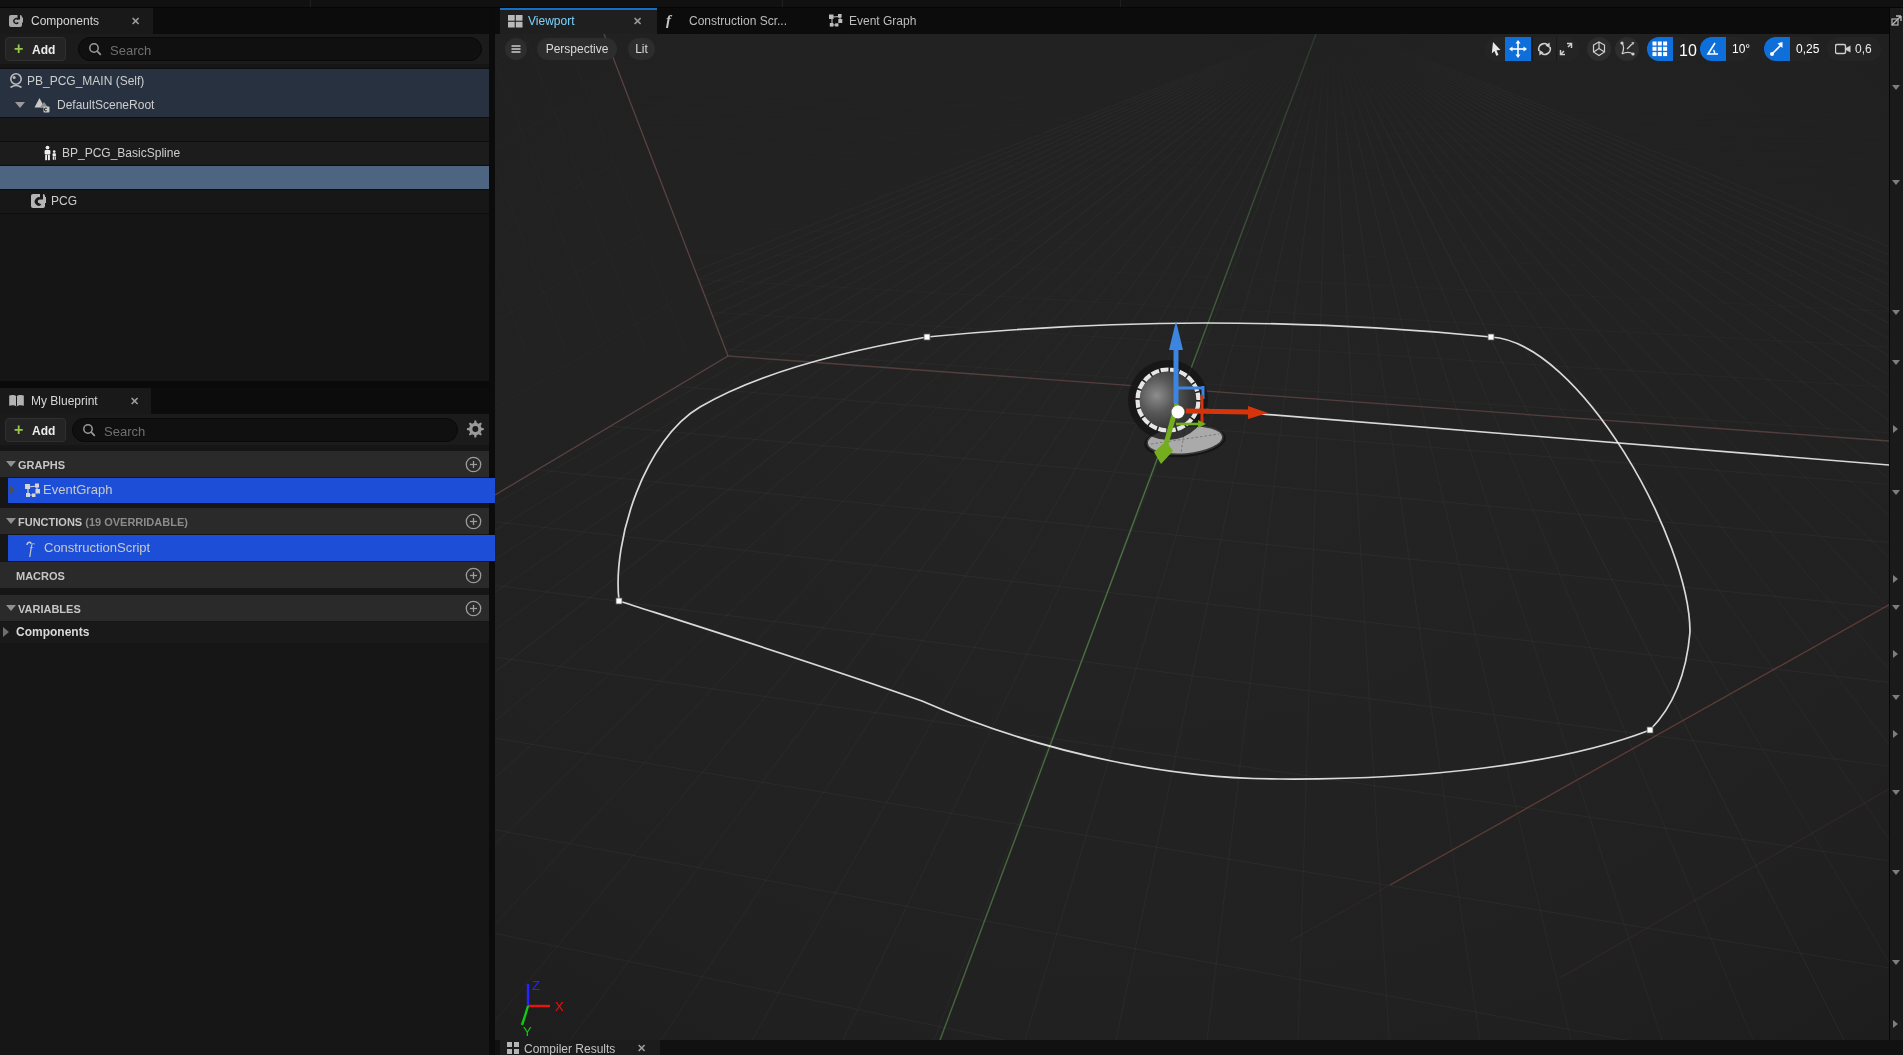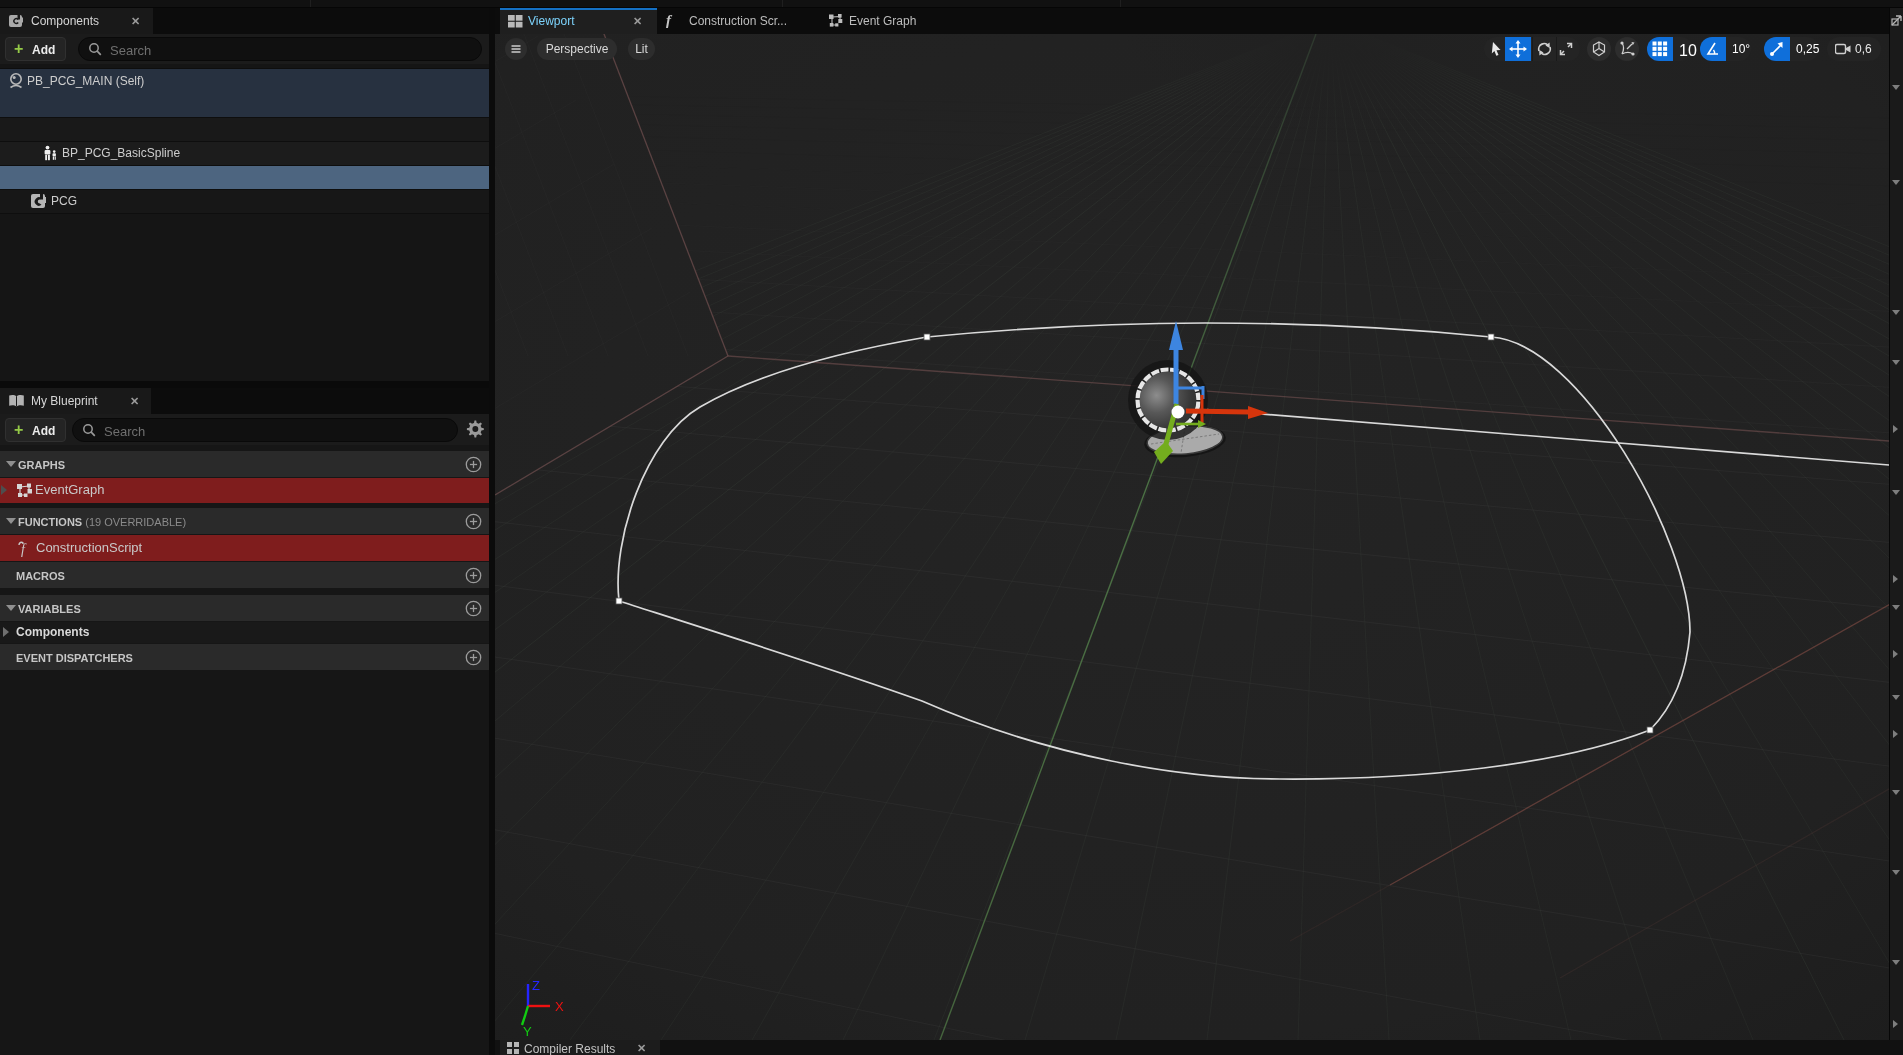--- a/index.html
+++ b/index.html
@@ -9,21 +9,21 @@
 .addbtn{position:absolute;left:5px;top:3px;width:61px;height:24px;background:#242424;border:1px solid #303030;border-radius:4px;color:#ececec;font-size:12px;font-weight:bold}
 .addbtn .plus{position:absolute;left:8px;top:2px;color:#94c947;font-size:16px;font-weight:bold}
 .addbtn .t{position:absolute;left:26px;top:5px}
 .searchbox{position:absolute;top:3px;height:24px;background:#101010;border:1px solid #090909;border-radius:12px}
 .mag{position:absolute;left:9px;top:4px}
 .ph{position:absolute;left:31px;top:5px;color:#6f6f6f;font-size:13px}
 .trow{position:absolute;left:0;width:527px;color:#cdcdcd;font-size:12px}
 .sechead{position:absolute;left:0;width:489px;height:26px;background:#2a2a2a;color:#c6c6c6;font-size:11px;font-weight:bold}
 .shtri{position:absolute;left:6px;top:10px;width:0;height:0;border-left:5px solid transparent;border-right:5px solid transparent;border-top:6px solid #909090}
 .shplus{position:absolute;right:7px;top:5px}
-.itemrow{position:absolute;left:0;width:489px;height:25px;background:#7f1d1d;color:#c9c9c9;font-size:12px}
+.itemrow{position:absolute;left:8px;width:489px;height:25px;background:#1d4ed8;color:#c9c9c9;font-size:12px}
 .pill{position:absolute;background:#2d2d2d;border-radius:12px;color:#d9d9d9;font-size:12px;text-align:center}
 </style></head><body>
 <div id="page">
 
 <div class="abs" style="left:0;top:0;width:1903px;height:8px;background:#111111"></div>
 <div class="abs" style="left:310px;top:0;width:1px;height:8px;background:#1f1f1f"></div>
 <div class="abs" style="left:782px;top:0;width:1px;height:8px;background:#1f1f1f"></div>
 <div class="abs" style="left:1120px;top:0;width:1px;height:8px;background:#1f1f1f"></div>
 <div class="abs" style="left:0;top:7px;width:1903px;height:1px;background:#060606"></div>
 <div class="abs" style="left:0;top:8px;width:489px;height:1047px;background:#141414"></div>
@@ -65,20 +65,30 @@
 <div class="abs" style="left:0;top:166px;width:489px;height:23px;background:#4d6580"></div>
 <div class="abs" style="left:0;top:190px;width:489px;height:23px;background:#171717"></div>
 <div class="trow" style="top:69px;height:24px">
 <span class="abs" style="left:7px;top:3px"><svg width="18" height="18" viewBox="0 0 18 18">
           <circle cx="9" cy="7" r="5.2" fill="none" stroke="#b9b9b9" stroke-width="1.6"></circle>
           <circle cx="7.2" cy="5.4" r="1.5" fill="#b9b9b9"></circle>
           <path d="M3.5 15.5 Q9 11.5 14.5 15.5" fill="none" stroke="#b9b9b9" stroke-width="1.6"></path>
         </svg></span>
 <span class="abs" style="left:27px;top:5px">PB_PCG_MAIN (Self)</span>
     </div>
+<div class="trow" style="top:93px;height:24px">
+<span class="abs" style="left:15px;top:9px;width:0;height:0;border-left:5px solid transparent;border-right:5px solid transparent;border-top:6px solid #9a9a9a"></span>
+<span class="abs" style="left:33px;top:4px"><svg width="18" height="16" viewBox="0 0 18 16">
+          <path d="M6.5 1 L11.5 10.5 L1.5 10.5 Z" fill="#c9c9c9"></path>
+          <path d="M11 5 L15 10.5 L7 10.5 Z" fill="#8f8f8f"></path>
+          <rect x="10.5" y="9.5" width="6" height="6" rx="1" fill="#c9c9c9"></rect>
+          <path d="M14.2 11.2 A1.9 1.9 0 1 0 14.2 13.8 L13.3 13.2 A0.9 0.9 0 1 1 13.3 11.8 Z" fill="#191919"></path>
+        </svg></span>
+<span class="abs" style="left:57px;top:5px">DefaultSceneRoot</span>
+    </div>
 <div class="trow" style="top:142px;height:23px">
       <span class="abs" style="left:42px;top:3px"><svg width="17" height="17" viewBox="0 0 17 17">
           <g fill="#efefef">
             <circle cx="5.5" cy="2.6" r="1.9"></circle>
             <rect x="2.6" y="5" width="5.8" height="4.6" rx="1"></rect>
             <rect x="3.2" y="9.8" width="1.9" height="5.4"></rect>
             <rect x="6" y="9.8" width="1.9" height="5.4"></rect>
             <circle cx="12.2" cy="6.6" r="1.3"></circle>
             <rect x="10.5" y="8.2" width="3.4" height="3" rx="0.8"></rect>
             <rect x="10.8" y="11.4" width="1.2" height="3.4"></rect>
@@ -145,21 +155,21 @@
             <rect x="11" y="1.5" width="4" height="4"></rect>
             <rect x="11.5" y="7" width="4.5" height="4.5"></rect>
             <rect x="2" y="11" width="4" height="4"></rect>
             <rect x="8" y="11.5" width="3.5" height="3.5"></rect>
           </g>
         </svg></span>
 <span class="abs" style="left:35px;top:4px;font-size:13px">EventGraph</span>
     </div>
 <div class="sechead" style="top:508px">
       <span class="shtri"></span>
-      <span class="abs" style="left:18px;top:8px;letter-spacing:0px">FUNCTIONS<span style="color:#8b8b8b;font-weight:normal"> (19 OVERRIDABLE)</span></span>
+      <span class="abs" style="left:18px;top:8px;letter-spacing:0px">FUNCTIONS<span style="color:#8b8b8b;font-weight:bold"> (19 OVERRIDABLE)</span></span>
       <span class="shplus"><svg width="17" height="17" viewBox="0 0 17 17">
           <circle cx="8.5" cy="8.5" r="7.2" fill="none" stroke="#9c9c9c" stroke-width="1.3"></circle>
           <line x1="8.5" y1="4.9" x2="8.5" y2="12.1" stroke="#9c9c9c" stroke-width="1.3"></line>
           <line x1="4.9" y1="8.5" x2="12.1" y2="8.5" stroke="#9c9c9c" stroke-width="1.3"></line>
         </svg></span>
     </div>
 <div class="itemrow" style="top:535px;height:26px">
 <span class="abs" style="left:16px;top:4px"><svg width="19" height="19" viewBox="0 0 19 19">
           <path d="M3 6 C3 3.5 5.5 2.5 7 4" fill="none" stroke="#c9c9c9" stroke-width="1.4"></path>
           <path d="M6.7 2.8 L8.2 4.4 L6 5 Z" fill="#c9c9c9"></path>
@@ -180,28 +190,20 @@
       <span class="abs" style="left:18px;top:8px;letter-spacing:0px">VARIABLES<span style="color:#8b8b8b;font-weight:normal"> </span></span>
       <span class="shplus"><svg width="17" height="17" viewBox="0 0 17 17">
           <circle cx="8.5" cy="8.5" r="7.2" fill="none" stroke="#9c9c9c" stroke-width="1.3"></circle>
           <line x1="8.5" y1="4.9" x2="8.5" y2="12.1" stroke="#9c9c9c" stroke-width="1.3"></line>
           <line x1="4.9" y1="8.5" x2="12.1" y2="8.5" stroke="#9c9c9c" stroke-width="1.3"></line>
         </svg></span>
     </div>
 <div class="trow" style="top:622px;height:21px;background:#191919;width:489px">
 <span class="abs" style="left:3px;top:5px;width:0;height:0;border-top:5px solid transparent;border-bottom:5px solid transparent;border-left:6px solid #6f6f6f"></span>
 <span class="abs" style="left:16px;top:3px;font-weight:bold;color:#d9d9d9">Components</span>
-    </div>
-<div class="sechead" style="top:644px">
-      <span class="abs" style="left:16px;top:8px;letter-spacing:0px">EVENT DISPATCHERS<span style="color:#8b8b8b;font-weight:normal"> </span></span>
-      <span class="shplus"><svg width="17" height="17" viewBox="0 0 17 17">
-          <circle cx="8.5" cy="8.5" r="7.2" fill="none" stroke="#9c9c9c" stroke-width="1.3"></circle>
-          <line x1="8.5" y1="4.9" x2="8.5" y2="12.1" stroke="#9c9c9c" stroke-width="1.3"></line>
-          <line x1="4.9" y1="8.5" x2="12.1" y2="8.5" stroke="#9c9c9c" stroke-width="1.3"></line>
-        </svg></span>
     </div>
 <div class="abs" style="left:495px;top:8px;width:1408px;height:26px;background:#0c0c0c"></div>
 <div class="abs" style="left:500px;top:8px;width:157px;height:26px;background:#1f1f1f"></div>
 <div class="abs" style="left:500px;top:8px;width:157px;height:2px;background:#1470c4"></div>
 <span class="abs" style="left:508px;top:14px"><svg width="15" height="13" viewBox="0 0 15 13">
         <g fill="#b9b9b9">
           <rect x="0" y="0" width="6.7" height="5.7"></rect>
           <rect x="7.8" y="0" width="6.7" height="5.7"></rect>
           <rect x="0" y="6.8" width="6.7" height="5.7"></rect>
           <rect x="7.8" y="6.8" width="6.7" height="5.7"></rect>

